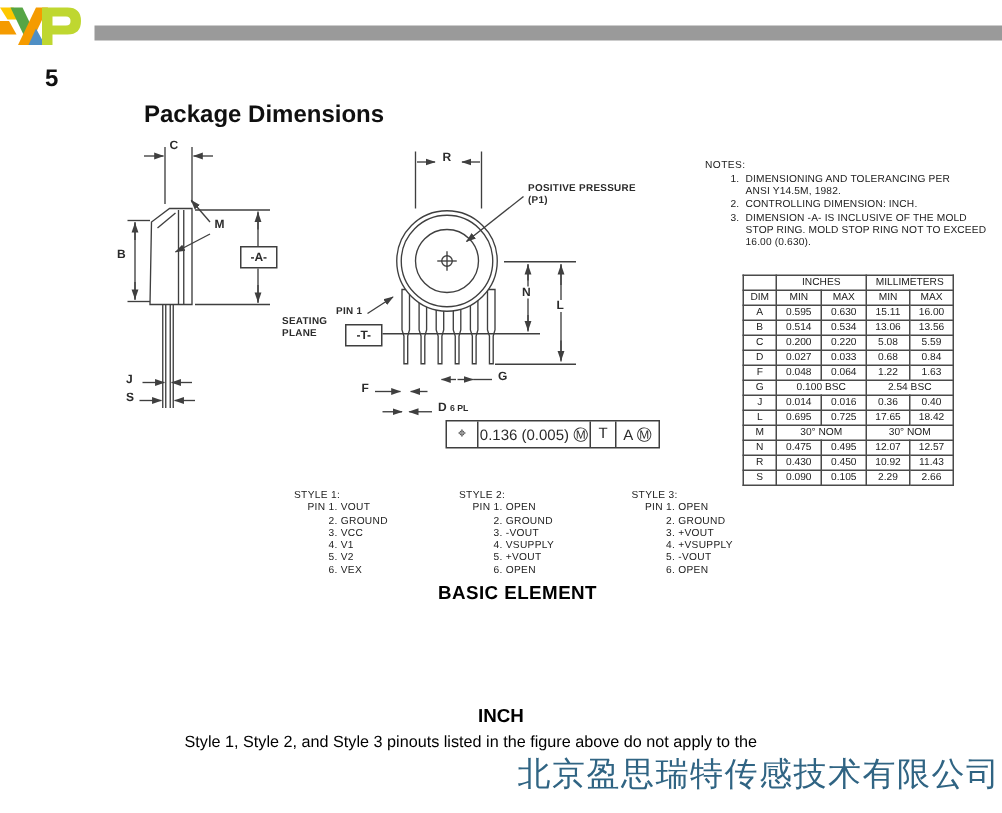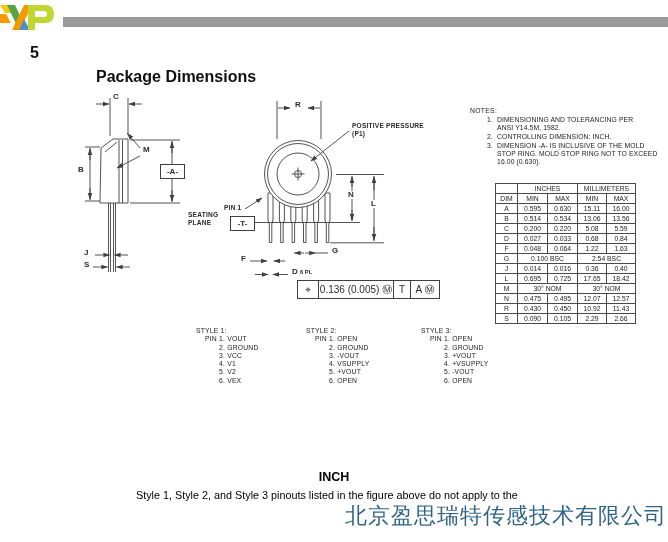--- a/index.html
+++ b/index.html
@@ -39,21 +39,21 @@
   
   .style-col{position:absolute;top:327px;font-size:6.8px;line-height:8.3px;color:#222;letter-spacing:.2px;}
   .st-line.p1{margin-left:9px;}
   .st-line.pn{margin-left:23px;}
   
   .case-block{position:absolute;left:245px;top:388px;width:200px;text-align:center;
               font-size:12.5px;font-weight:bold;line-height:15.5px;color:#000;letter-spacing:.3px;}
   
   .bnote-head{position:absolute;left:0;top:470px;width:668px;text-align:center;
               font-size:12.5px;font-weight:bold;color:#000;}
-  .bnote-body{position:absolute;left:136px;top:488px;width:480px;font-size:10.8px;line-height:15px;color:#000;}
+  .bnote-body{position:absolute;left:123px;top:488px;width:480px;font-size:10.8px;line-height:15px;color:#000;}
   .plink{color:#3f3f9f;cursor:pointer;}
   
   .wmark{position:absolute;left:345px;top:501px;font-size:22px;color:#0c4a6e;letter-spacing:1px;
          z-index:9;pointer-events:none;font-family:"Liberation Sans",sans-serif;opacity:.85;white-space:nowrap;}
 </style>
 </head>
 <body>
 
 <svg class="abs" style="left:0;top:2px" width="58" height="34" viewBox="0 0 58 34">
   <polygon points="0,3 9,3 14,11 5,11" fill="#fdc800"></polygon>
@@ -335,20 +335,21 @@
   <div>STYLE 3:</div>
   <div class="st-line p1">PIN 1. OPEN</div>
   <div class="st-line pn">2. GROUND</div>
   <div class="st-line pn">3. +VOUT</div>
   <div class="st-line pn">4. +VSUPPLY</div>
   <div class="st-line pn">5. -VOUT</div>
   <div class="st-line pn">6. OPEN</div>
 </div>
 
 <div class="case-block">
+  <div>BASIC ELEMENT</div>
 </div>
 
 <div class="bnote-head">INCH</div>
 <div class="bnote-body">
   <div>Style 1, Style 2, and Style 3 pinouts listed in the figure above do not apply to the</div>
 </div>
 
 <div class="wmark">北京盈思瑞特传感技术有限公司</div>
 
 </body></html>

